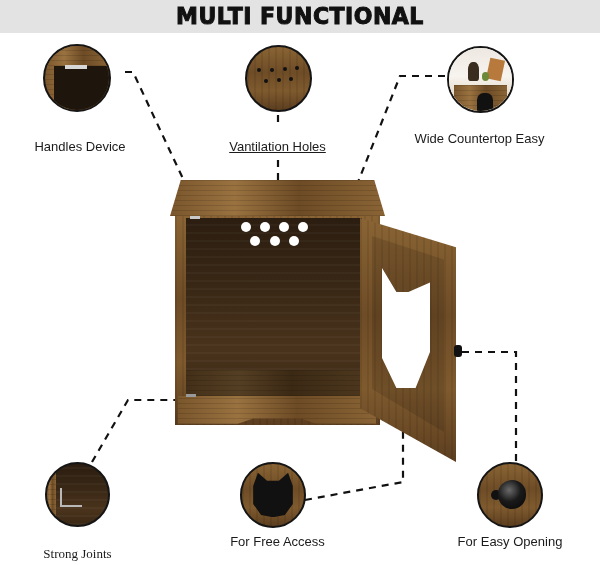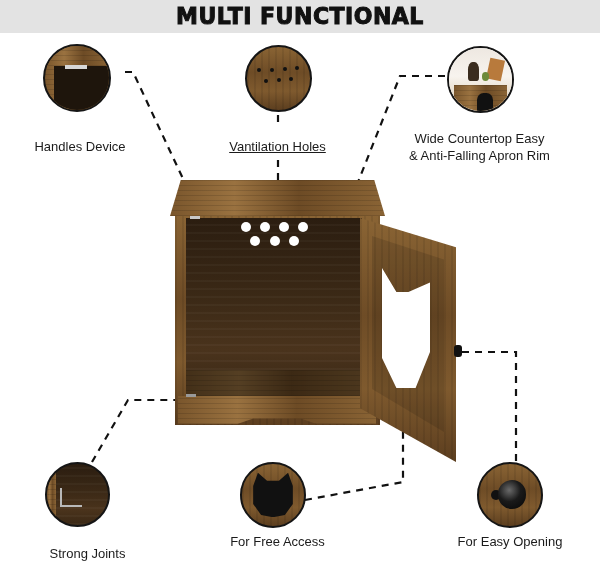--- a/index.html
+++ b/index.html
@@ -136,28 +136,27 @@
 <div class="circle" style="left:447px;top:46px;width:67px;height:67px;">
   <div class="c-room"></div>
   <div class="c-room-lamp"></div>
   <div class="c-room-pillow"></div>
   <div class="c-room-plant"></div>
   <div class="c-room-table wood-h"></div>
   <div class="c-room-opening"></div>
 </div>
 <div class="label" style="left:392px;top:130px;width:175px;">
   <div>Wide Countertop Easy</div>
-  <div>&amp; Anti-Falling Apron Rim</div>
 </div>
 
 <div class="circle dark-inner" style="left:45px;top:462px;width:65px;height:65px;">
   <div style="position:absolute;left:0;top:0;width:14%;height:100%;" class="wood-h"></div>
   <div class="c-joint-bracket"></div>
 </div>
-<div class="label" style="left:35px;top:545px;width:105px;">
+<div class="label" style="left:25px;top:545px;width:105px;font-family:Liberation Serif, serif;">
   <div>Strong Joints</div>
 </div>
 
 <div class="circle wood" style="left:240px;top:462px;width:66px;height:66px;">
   <div class="c-cat-head"></div>
 </div>
 <div class="label" style="left:205px;top:533px;width:145px;">
   <div>For Free Access</div>
 </div>
 

